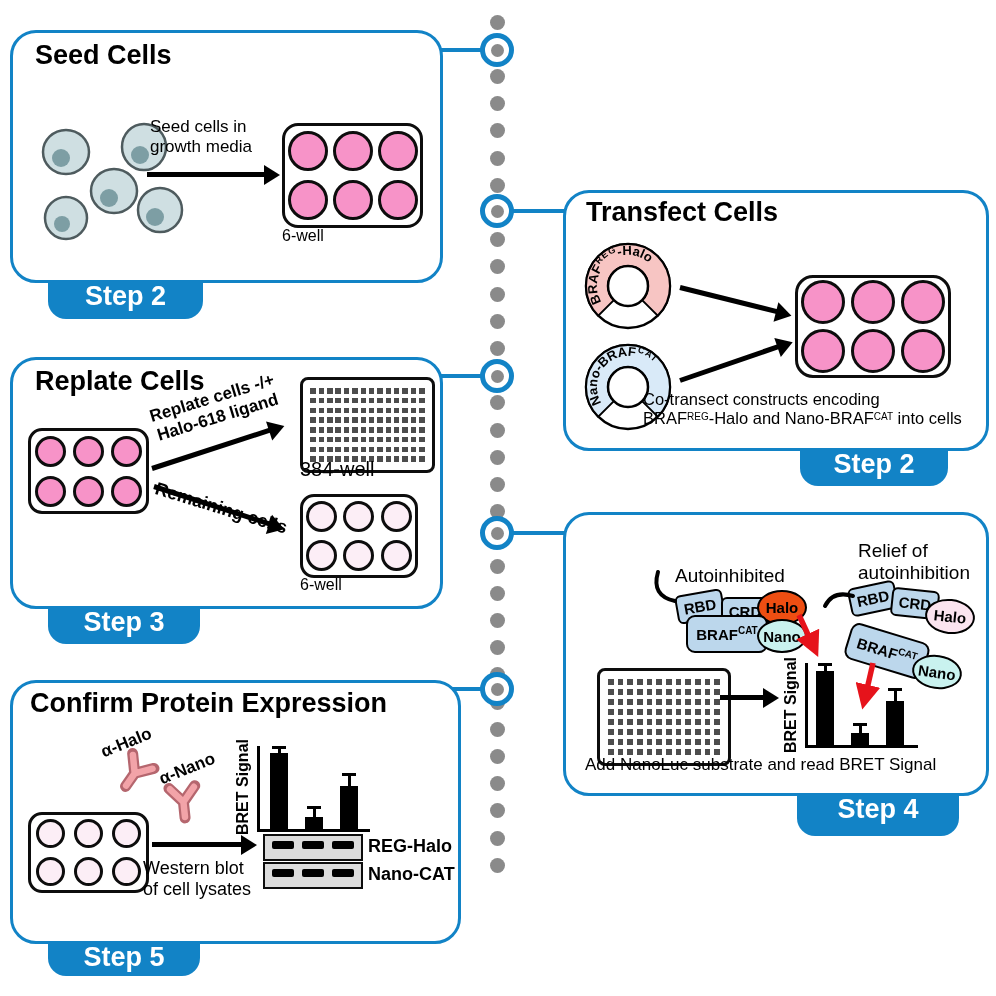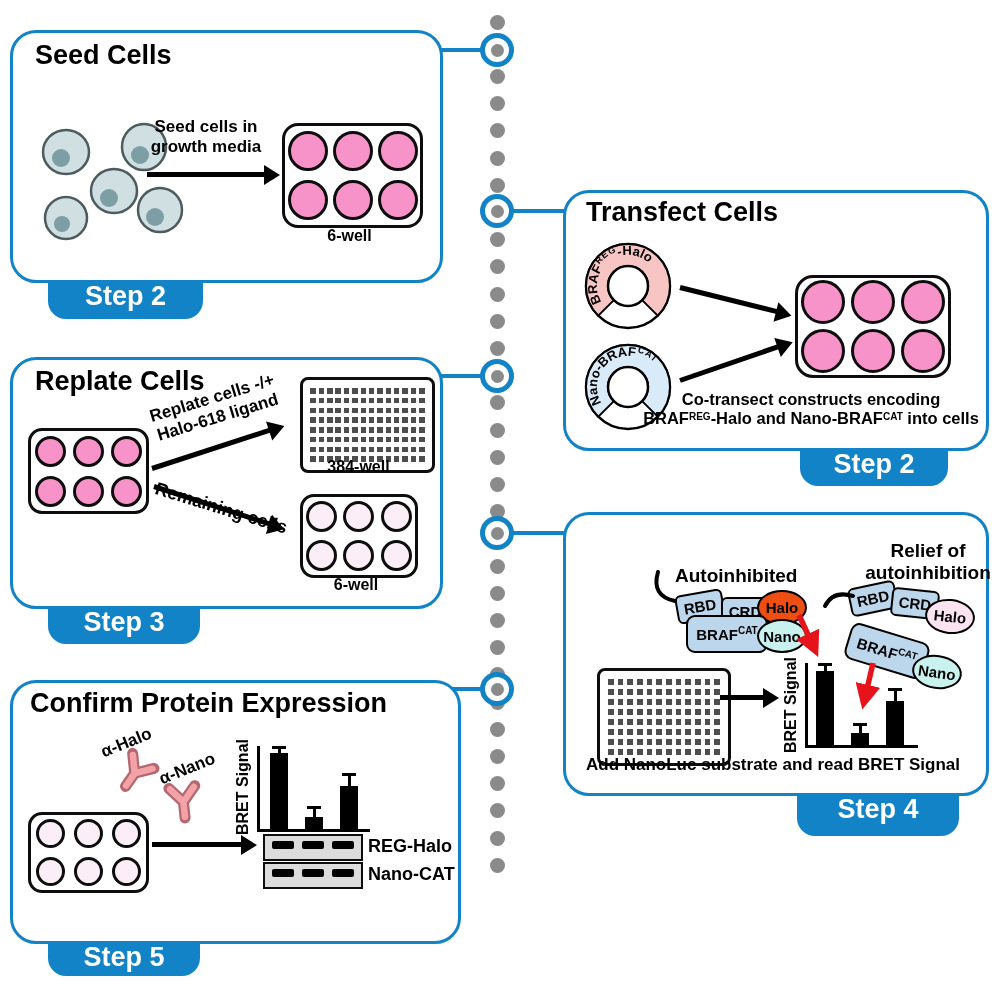--- a/index.html
+++ b/index.html
@@ -3,21 +3,21 @@
 <meta charset="utf-8">
 <style>
   html,body{margin:0;padding:0;background:#fff;}
   #stage{position:relative;width:996px;height:996px;background:#fff;overflow:hidden;
          font-family:"Liberation Sans",sans-serif;color:#000;}
   .c{position:absolute;box-sizing:border-box;z-index:3;}
   .box{position:absolute;background:#fff;border:3.5px solid #1283c6;border-radius:26px;z-index:1;}
   .tab{position:absolute;background:#1283c6;color:#fff;font-weight:bold;font-size:27px;
        text-align:center;border-radius:0 0 18px 18px;z-index:0;padding-top:8px;box-sizing:border-box;}
   .title{font-size:27px;font-weight:bold;white-space:nowrap;}
-  .note{font-weight:bold;font-size:17px;text-align:center;line-height:1.18;}
+  .note{font-weight:normal;font-size:17px;text-align:left;line-height:1.18;}
   .tdot{position:absolute;left:0;width:15px;height:15px;border-radius:50%;background:#8a8a8a;}
   .ring{position:absolute;width:24px;height:24px;border:5px solid #1283c6;border-radius:50%;
         background:#fff;z-index:2;display:flex;align-items:center;justify-content:center;}
   .ringdot{width:13px;height:13px;border-radius:50%;background:#8a8a8a;}
   .cline{position:absolute;height:4px;background:#1283c6;z-index:0;}
   .sixwell{position:absolute;z-index:3;background:#fff;border:3px solid #0d0d0d;display:grid;
            grid-template-columns:repeat(3,1fr);grid-template-rows:repeat(2,1fr);place-items:center;border-radius:16px;}
   .well{border-radius:50%;border:3px solid #0d0d0d;box-sizing:border-box;}
   .p384{position:absolute;z-index:3;background:#fff;border:3px solid #0d0d0d;border-radius:8px;
         display:grid;place-items:center;padding:6px;}
@@ -309,21 +309,21 @@
       <div class="sq"></div>
       <div class="sq"></div>
       <div class="sq"></div>
       <div class="sq"></div>
       <div class="sq"></div>
       <div class="sq"></div>
       <div class="sq"></div>
       <div class="sq"></div>
       <div class="sq"></div>
     </div>
-  <div class="c note" style="left:300px;top:458px;width:117px;font-size:16px">384-well</div>
+  <div class="c note" style="left:300px;top:458px;width:117px;font-size:20px">384-well</div>
 
   <div class="sixwell" style="left:300px;top:494px;width:112px;height:78px;border-radius:14px">
       <div class="well" style="height: 31px; width: 31px; background: rgb(252, 238, 246);"></div>
       <div class="well" style="height: 31px; width: 31px; background: rgb(252, 238, 246);"></div>
       <div class="well" style="height: 31px; width: 31px; background: rgb(252, 238, 246);"></div>
       <div class="well" style="height: 31px; width: 31px; background: rgb(252, 238, 246);"></div>
       <div class="well" style="height: 31px; width: 31px; background: rgb(252, 238, 246);"></div>
       <div class="well" style="height: 31px; width: 31px; background: rgb(252, 238, 246);"></div>
     </div>
   <div class="c note" style="left:300px;top:576px;width:112px;font-size:16px">6-well</div>
@@ -507,20 +507,24 @@
 
   <div class="sixwell" style="left:28px;top:812px;width:115px;height:75px;border-radius:14px">
       <div class="well" style="height: 29px; width: 29px; background: rgb(252, 238, 246);"></div>
       <div class="well" style="height: 29px; width: 29px; background: rgb(252, 238, 246);"></div>
       <div class="well" style="height: 29px; width: 29px; background: rgb(252, 238, 246);"></div>
       <div class="well" style="height: 29px; width: 29px; background: rgb(252, 238, 246);"></div>
       <div class="well" style="height: 29px; width: 29px; background: rgb(252, 238, 246);"></div>
       <div class="well" style="height: 29px; width: 29px; background: rgb(252, 238, 246);"></div>
     </div>
   <div class="barrow" style="left:152px;top:842px;width:90px"></div>
+  <div class="c note" style="left:143px;top:858px;width:120px;font-size:18px">
+    <div>Western blot</div>
+    <div>of cell lysates</div>
+  </div>
 
   <div class="ylab" style="left:183px;top:778px;width:120px;height:18px">BRET Signal</div>
   <div class="chart" style="left:257px;top:746px;width:110px;height:83px">
       <div class="bar" style="left: 10px; width: 18px; height: 76px;"></div>
       <div class="errstem" style="left: 17.5px; bottom: 76px; height: 4px;"></div>
       <div class="errcap" style="left: 12px; bottom: 80px;"></div>
       <div class="bar" style="left: 45px; width: 18px; height: 12px;"></div>
       <div class="errstem" style="left: 52.5px; bottom: 12px; height: 8px;"></div>
       <div class="errcap" style="left: 47px; bottom: 20px;"></div>
       <div class="bar" style="left: 80px; width: 18px; height: 43px;"></div>

